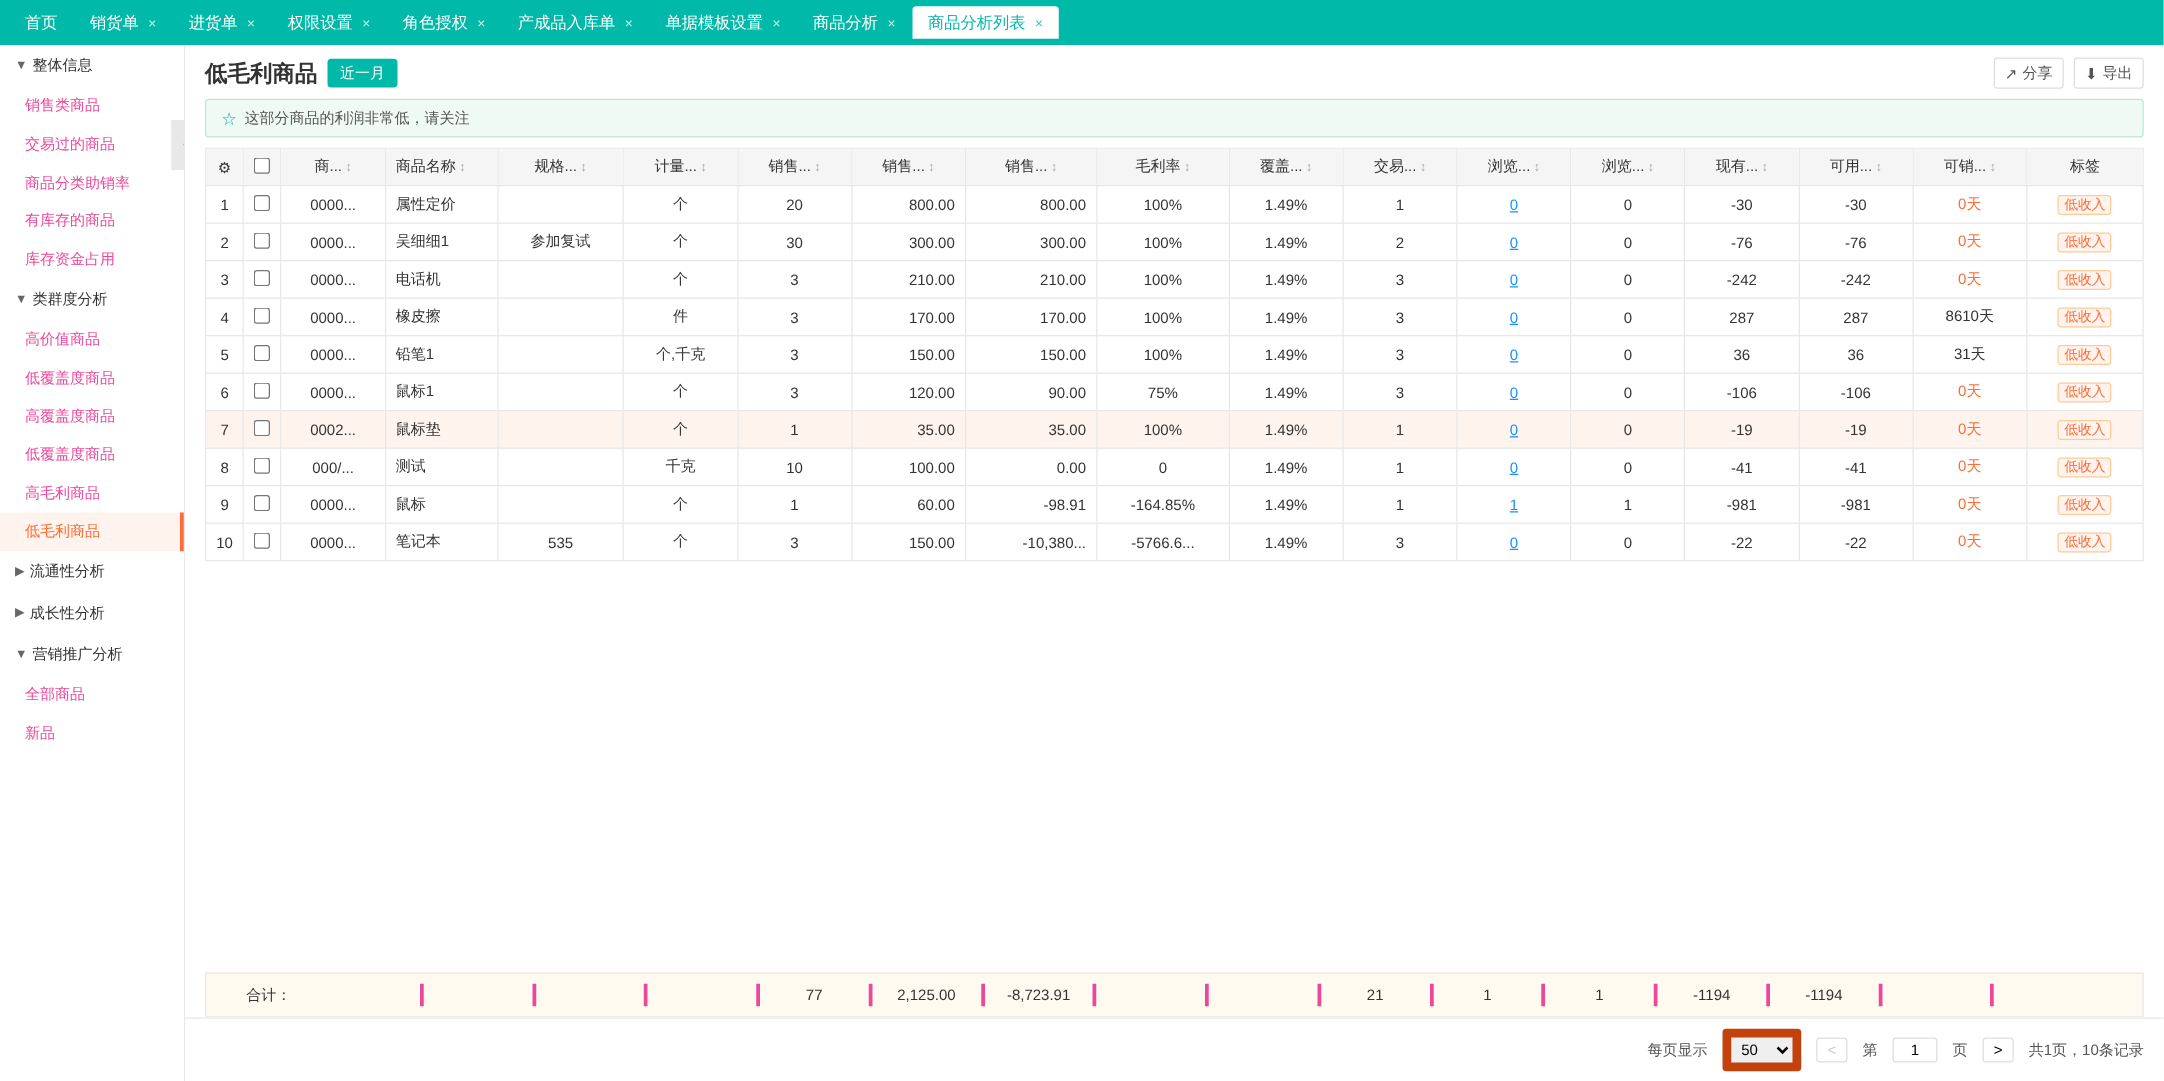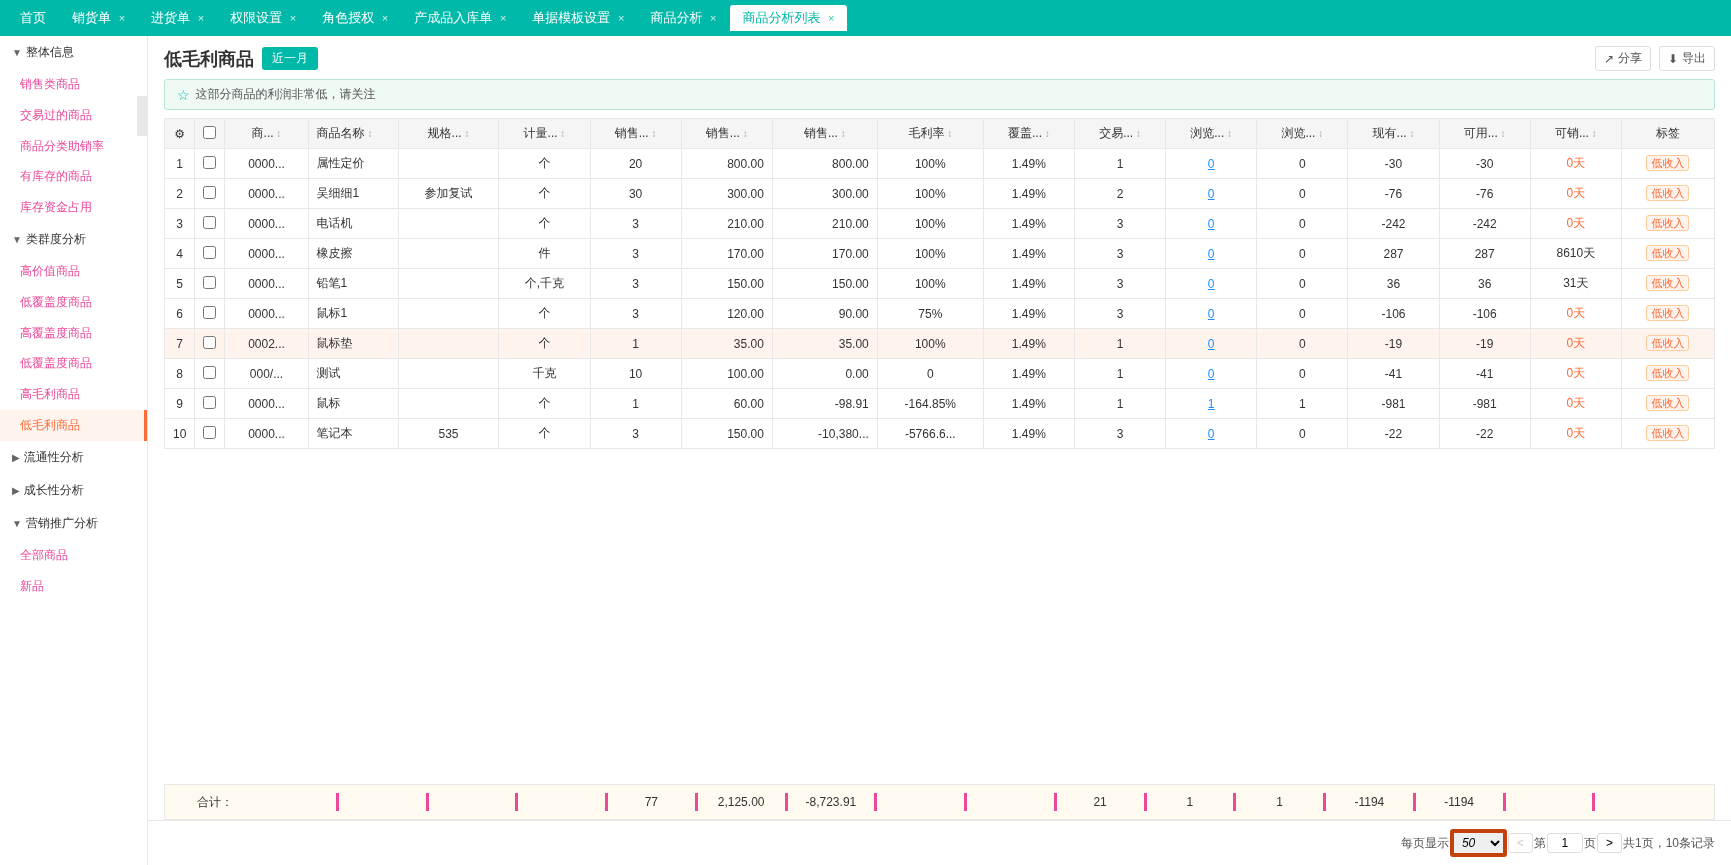--- a/index.html
+++ b/index.html
@@ -225,30 +225,29 @@
     .footer-cell:last-child { border-right: none; }
 
     
     .pagination-bar {
       display: flex;
       align-items: center;
       justify-content: flex-end;
       padding: 8px 16px;
       background: #fff;
       border-top: 1px solid #e8e8e8;
-      gap: 1px;
+      gap: 12px;
       font-size: 12px;
       color: #555;
     }
     .page-size-select {
-      border: 4px solid #c2410c;
+      border: 7px solid #c2410c;
       border-radius: 3px;
       padding: 2px 4px;
       font-size: 12px;
-      font-style: italic;
     }
     .page-btn {
       border: 1px solid #ddd;
       background: #fff;
       border-radius: 3px;
       padding: 2px 8px;
       cursor: pointer;
       font-size: 12px;
     }
     .page-btn.disabled { color: #ccc; cursor: not-allowed; }

